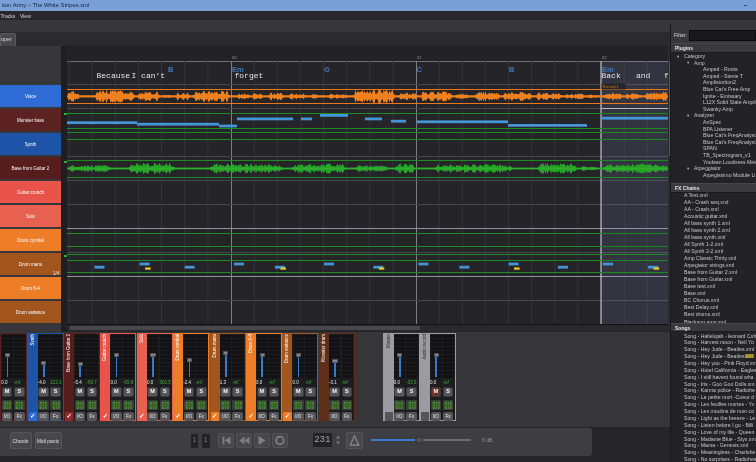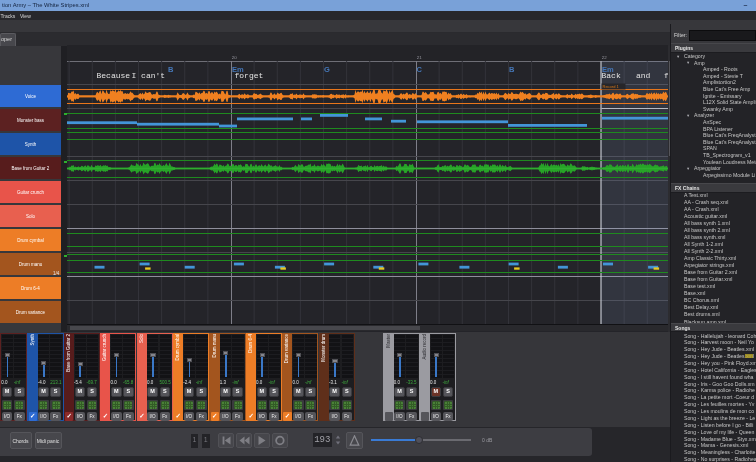--- a/index.html
+++ b/index.html
@@ -471,21 +471,21 @@
     <rect x="36.5" y="0.5" width="15" height="14" rx="1.5" fill="#46464b" stroke="#55555a" stroke-width="0.8"></rect>
     <rect x="54.5" y="0.5" width="15" height="14" rx="1.5" fill="#46464b" stroke="#55555a" stroke-width="0.8"></rect>
     <rect x="4.6" y="3.5" width="1.8" height="8" fill="#7e7e84"></rect>
     <path d="M12.5 3.5 L6.8 7.5 L12.5 11.5 Z" fill="#7e7e84"></path>
     <path d="M26.5 3.5 L21.5 7.5 L26.5 11.5 Z" fill="#7e7e84"></path>
     <path d="M31.5 3.5 L26.5 7.5 L31.5 11.5 Z" fill="#7e7e84"></path>
     <path d="M40.5 3 L47.5 7.5 L40.5 12 Z" fill="#7e7e84"></path>
     <circle cx="61.9" cy="7.5" r="3.8" fill="none" stroke="#7e7e84" stroke-width="1.8"></circle>
   </svg>
 <div class="abs" style="left:313px;top:433px;width:18.5px;height:14px;background:#232327;"></div>
-<div class="txt" style="left:313px;top:434.5px;width:18.5px;text-align:center;font-size:9px;color:#a2a2a8;font-family:'Liberation Mono',monospace;">193</div>
+<div class="txt" style="left:313px;top:434.5px;width:18.5px;text-align:center;font-size:9px;color:#a2a2a8;font-family:'Liberation Mono',monospace;">231</div>
 <svg class="abs" style="left:334.5px;top:434px;" width="6" height="12" viewBox="0 0 6 12">
     <path d="M3 1.5 L5.2 4.5 L0.8 4.5 Z" fill="#70707a"></path>
     <path d="M3 10.5 L5.2 7.5 L0.8 7.5 Z" fill="#70707a"></path>
   </svg>
 <div class="abs" style="left:346px;top:432px;width:16.5px;height:17px;background:#47474c;border:1px solid #55555a;border-radius:2px;"></div>
 <svg class="abs" style="left:349px;top:435px;" width="11" height="11" viewBox="0 0 11 11">
     <path d="M5.5 0.8 L9.8 10.2 L1.2 10.2 Z" fill="none" stroke="#8a8a90" stroke-width="1.2"></path>
   </svg>
 <div class="abs" style="left:371px;top:439.3px;width:48px;height:1.6px;background:#3a7bd5;"></div>
 <div class="abs" style="left:419px;top:439.3px;width:52px;height:1.6px;background:#6a6a70;"></div>

